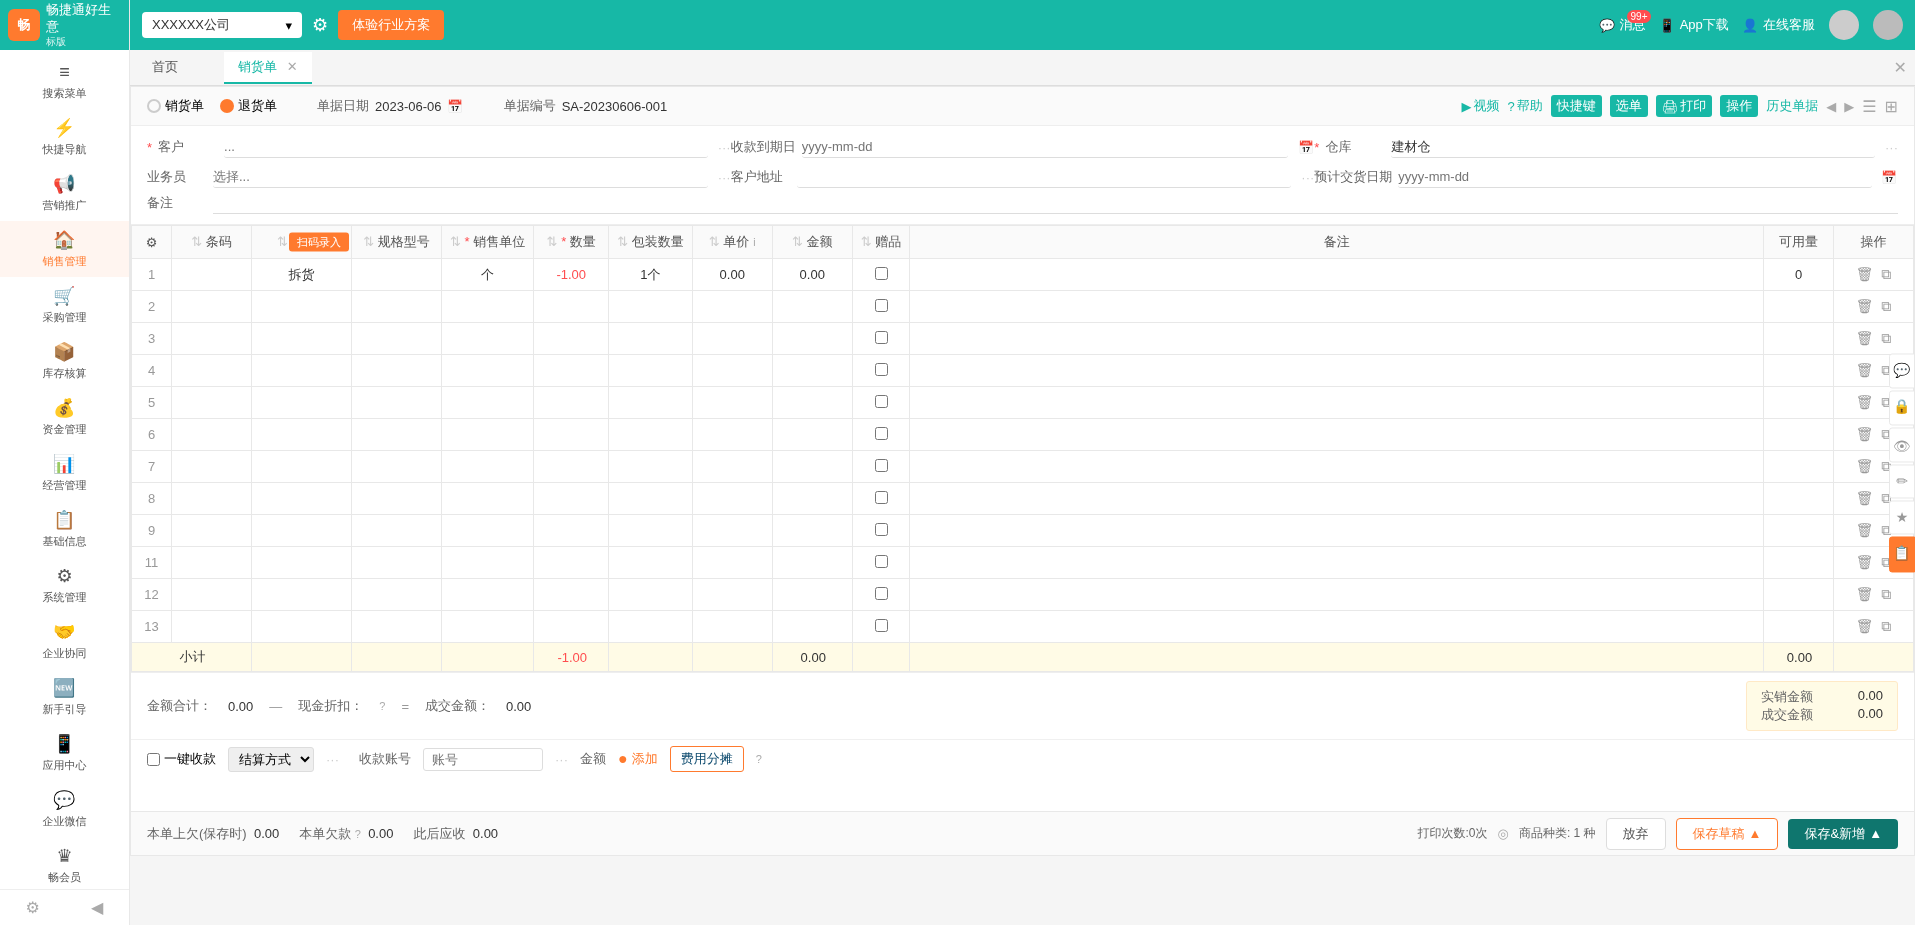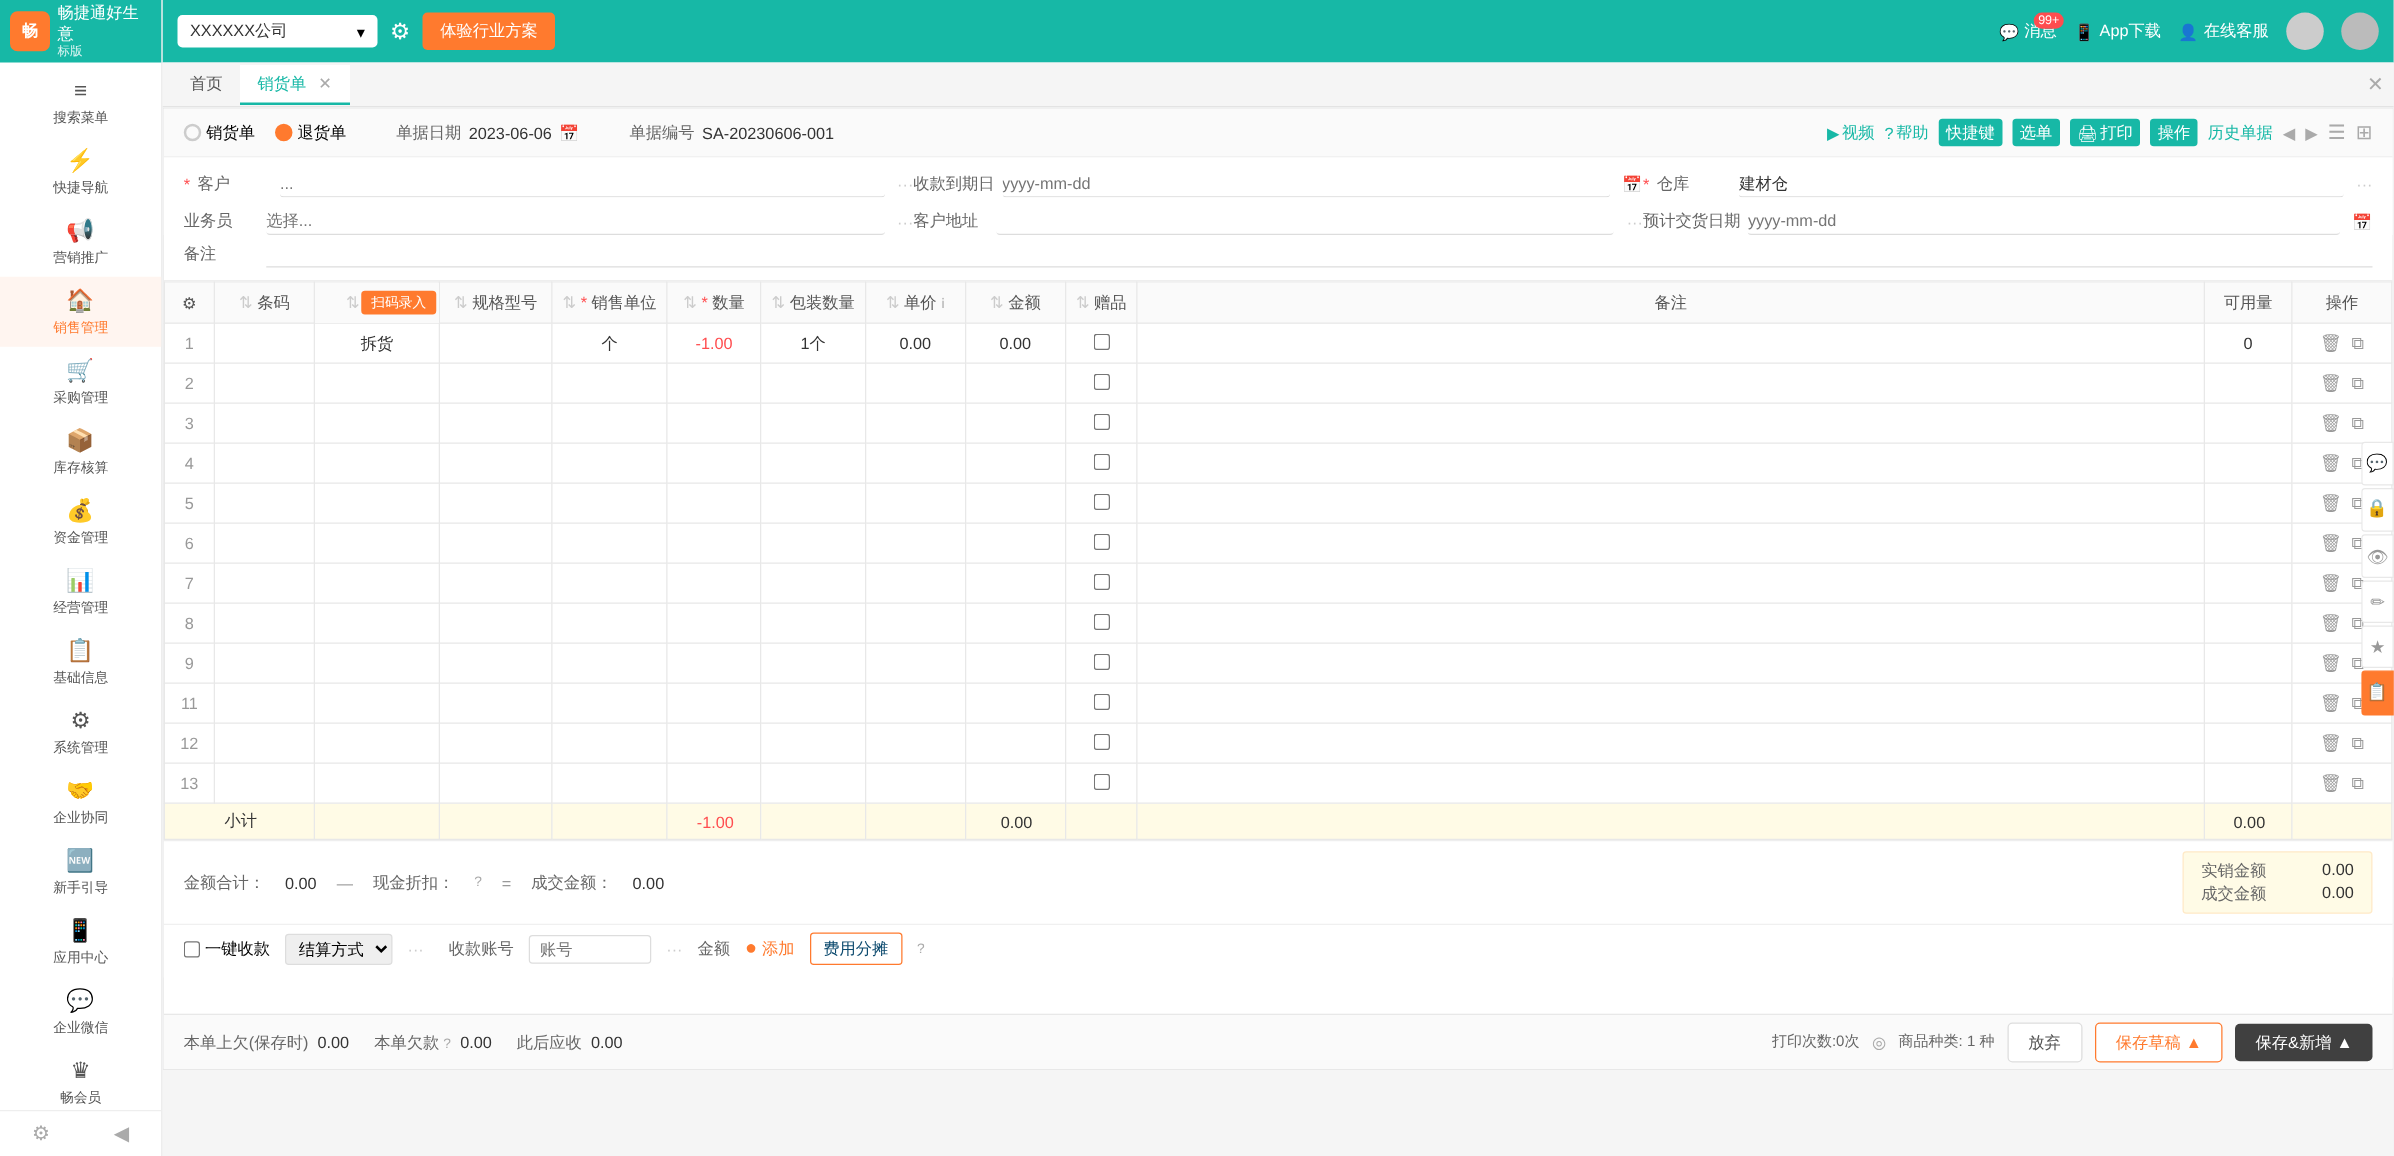--- a/index.html
+++ b/index.html
@@ -26,21 +26,21 @@
     .company-select { background: white; border: none; border-radius: 4px; padding: 4px 10px; font-size: 13px; display: flex; align-items: center; gap: 6px; cursor: pointer; min-width: 160px; justify-content: space-between; }
     .company-select-text { color: #333; }
     .gear-btn { color: white; font-size: 18px; cursor: pointer; }
     .trial-btn { background: #ff7a2e; color: white; border: none; border-radius: 4px; padding: 6px 14px; cursor: pointer; font-size: 13px; }
     .topbar-right { margin-left: auto; display: flex; align-items: center; gap: 14px; color: white; }
     .topbar-right-item { display: flex; align-items: center; gap: 4px; cursor: pointer; font-size: 13px; position: relative; }
     .badge { background: #ff4d4f; color: white; font-size: 10px; border-radius: 8px; padding: 1px 4px; position: absolute; top: -6px; right: -6px; }
     .user-avatar { width: 30px; height: 30px; background: #ccc; border-radius: 50%; }
 
     
-    .tabbar { background: #f5f5f5; border-bottom: 1px solid #ddd; display: flex; align-items: center; padding: 0 8px; height: 36px; }
+    .tabbar { background: #f5f5f5; border-bottom: 1px solid #ddd; display: flex; align-items: center; padding: 0 8px; height: 36px; gap: 32px; }
     .tab { padding: 6px 14px; cursor: pointer; font-size: 13px; color: #555; border-bottom: 2px solid transparent; }
     .tab.active { color: #17b8a6; border-bottom: 2px solid #17b8a6; background: white; }
     .tab-close { margin-left: 6px; color: #aaa; cursor: pointer; }
     .close-all-btn { margin-left: auto; color: #aaa; cursor: pointer; font-size: 16px; }
 
     
     .page-content { flex: 1; overflow-y: auto; background: #f5f5f5; }
 
     
     .form-container { background: white; margin: 0; border: 1px solid #e8e8e8; }
@@ -90,21 +90,21 @@
 
     
     .status-bar { height: 44px; background: #fafafa; border-top: 1px solid #e8e8e8; display: flex; align-items: center; padding: 0 16px; gap: 20px; margin-top: 29px; }
     .status-item { color: #666; font-size: 12px; }
     .status-val { color: #333; }
     .status-bar-right { margin-left: auto; display: flex; align-items: center; gap: 10px; }
     .print-info { color: #666; font-size: 12px; }
     .product-kind { color: #666; font-size: 12px; }
     .abandon-btn { border: 1px solid #ddd; background: white; border-radius: 4px; padding: 6px 16px; cursor: pointer; color: #555; }
     .save-draft-btn { border: 1px solid #ff7a2e; background: white; border-radius: 4px; padding: 6px 16px; cursor: pointer; color: #ff7a2e; display: flex; align-items: center; gap: 4px; }
-    .save-new-btn { background: #404040; border: none; border-radius: 4px; padding: 6px 16px; cursor: pointer; color: white; display: flex; align-items: center; gap: 4px; }
+    .save-new-btn { background: #0f766e; border: none; border-radius: 4px; padding: 6px 16px; cursor: pointer; color: white; display: flex; align-items: center; gap: 4px; }
 
     
     .right-float { position: fixed; right: 0; top: 50%; transform: translateY(-50%); display: flex; flex-direction: column; gap: 2px; z-index: 100; }
     .float-btn { width: 26px; background: white; border: 1px solid #e8e8e8; border-radius: 3px 0 0 3px; display: flex; align-items: center; justify-content: center; padding: 8px 3px; cursor: pointer; color: #999; font-size: 14px; writing-mode: vertical-rl; }
     .float-btn.orange { background: #ff7a2e; color: white; border-color: #ff7a2e; }
     .info-icon { color: #aaa; cursor: pointer; font-size: 11px; }
 
     .col-num { width: 40px; color: #999; }
   </style>
 </head>
@@ -660,21 +660,21 @@
       <div class="cashier-row">
         <div class="checkbox-item">
           <input type="checkbox" style="">
           <span>一键收款</span>
         </div>
         <select style="border:1px solid #ddd;border-radius:3px;padding:3px 6px;">
           <option>结算方式</option>
         </select>
         <span style="color:#ccc;cursor:pointer;">···</span>
         <span style="color:#666;margin-left:8px;">收款账号</span>
-        <input type="text" style="border: 1px solid rgb(221, 221, 221); border-radius: 3px; padding: 3px 8px; width: 98px;" placeholder="账号">
+        <input type="text" style="border: 1px solid rgb(221, 221, 221); border-radius: 3px; padding: 3px 8px; width: 120px;" placeholder="账号">
         <span style="color:#ccc;cursor:pointer;">···</span>
         <span style="color:#666;">金额</span>
         <button class="add-btn" style="background:none;border:none;color:#ff7a2e;cursor:pointer;display:flex;align-items:center;">
           <span style="color:#ff7a2e;font-size:16px;margin-right:2px;">●</span>
           <span>添加</span>
         </button>
         <button class="fenyong-btn">
           <span>费用分摊</span>
         </button>
         <span class="info-icon" style="color:#aaa;">?</span>

